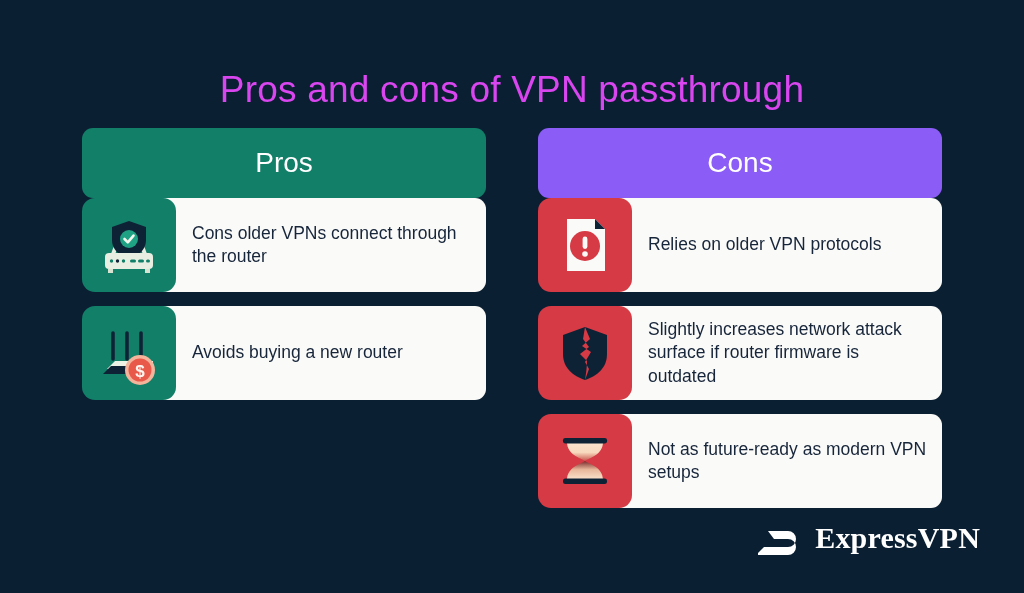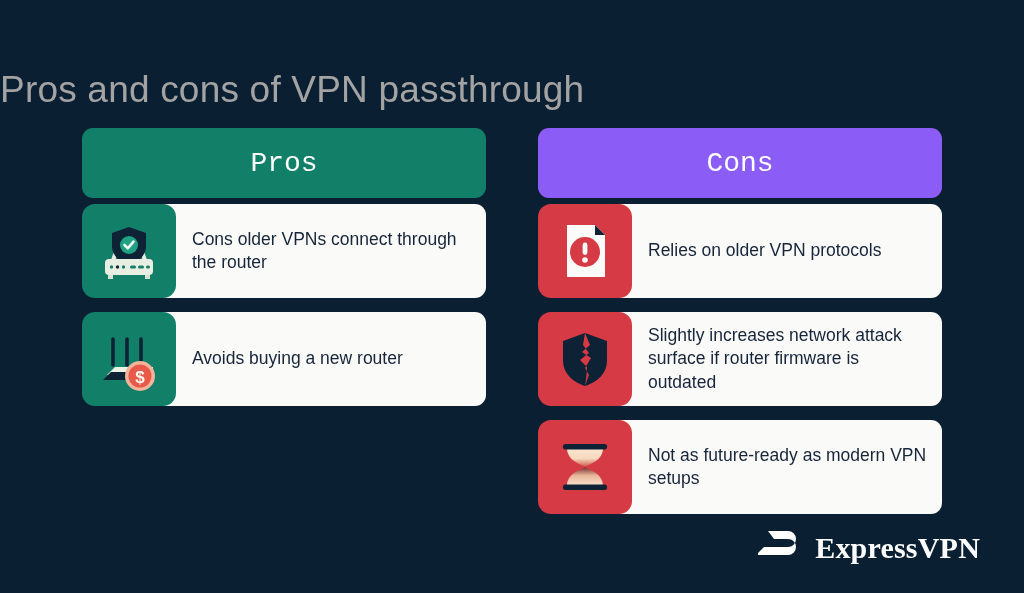--- a/index.html
+++ b/index.html
@@ -13,21 +13,22 @@
     font-family: "Liberation Sans", sans-serif;
     overflow: hidden;
     position: relative;
   }
 
   .page-title {
     position: absolute;
     top: 44px;
     left: 0;
     width: 1024px;
-    color: #a3a3a3;
+    text-align: center;
+    color: #d946ef;
     font-size: 37px;
     font-weight: 400;
     letter-spacing: 0.2px;
   }
 
   .columns {
     position: absolute;
     top: 128px;
     left: 82px;
     width: 860px;
@@ -42,22 +43,21 @@
 
   .col-header {
     height: 70px;
     border-radius: 11px;
     display: flex;
     align-items: center;
     justify-content: center;
     color: #FFFFFF;
     font-size: 28px;
     font-weight: 400;
-    margin-bottom: 6px;
-    font-family: Liberation Mono, monospace;
+    margin-bottom: 0;
   }
   .col-header.pros { background: #127F68; }
   .col-header.cons { background: #8b5cf6; }
 
   .card {
     position: relative;
     height: 94px;
     margin-bottom: 14px;
     display: flex;
     align-items: stretch;
@@ -98,21 +98,21 @@
   }
   .icon-tile.pros { background: #127F68; }
   .icon-tile.cons { background: #D63A44; }
   .icon-tile svg { display: block; }
 
   .brand {
     position: absolute;
     right: 44px;
     bottom: 28px;
     display: flex;
-    align-items: flex-end;
+    align-items: flex-start;
     gap: 13px;
   }
   .brand-mark { display: block; }
   .brand-name {
     color: #FFFFFF;
     font-family: "Liberation Serif", serif;
     font-size: 30px;
     font-weight: 700;
     letter-spacing: 0.2px;
   }

